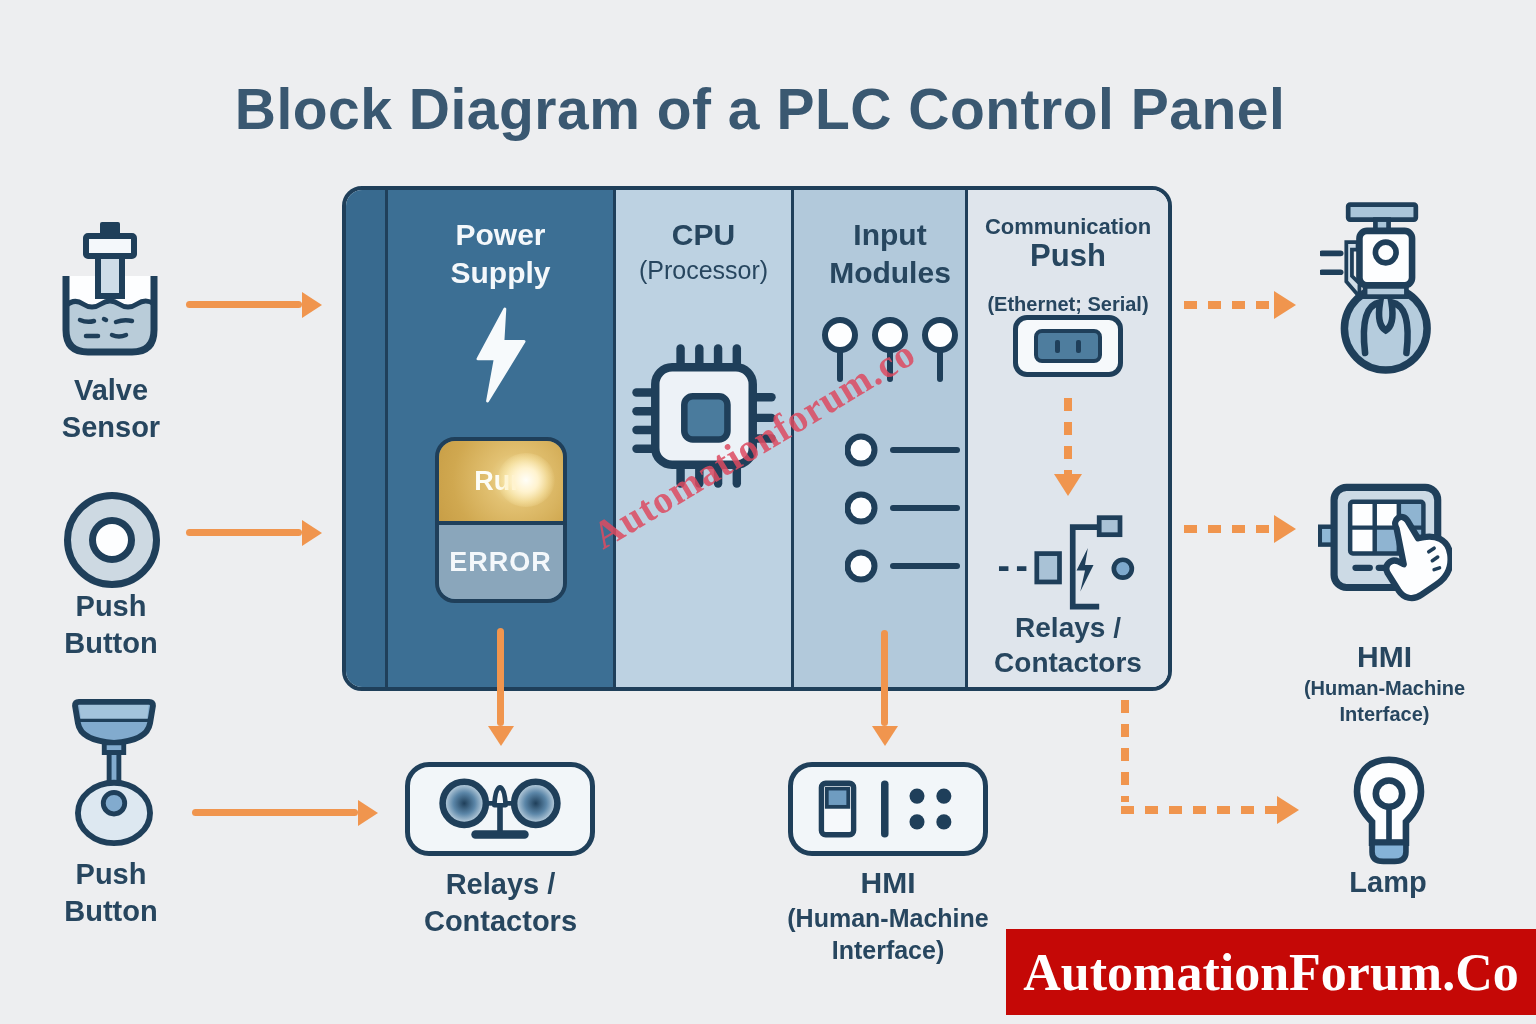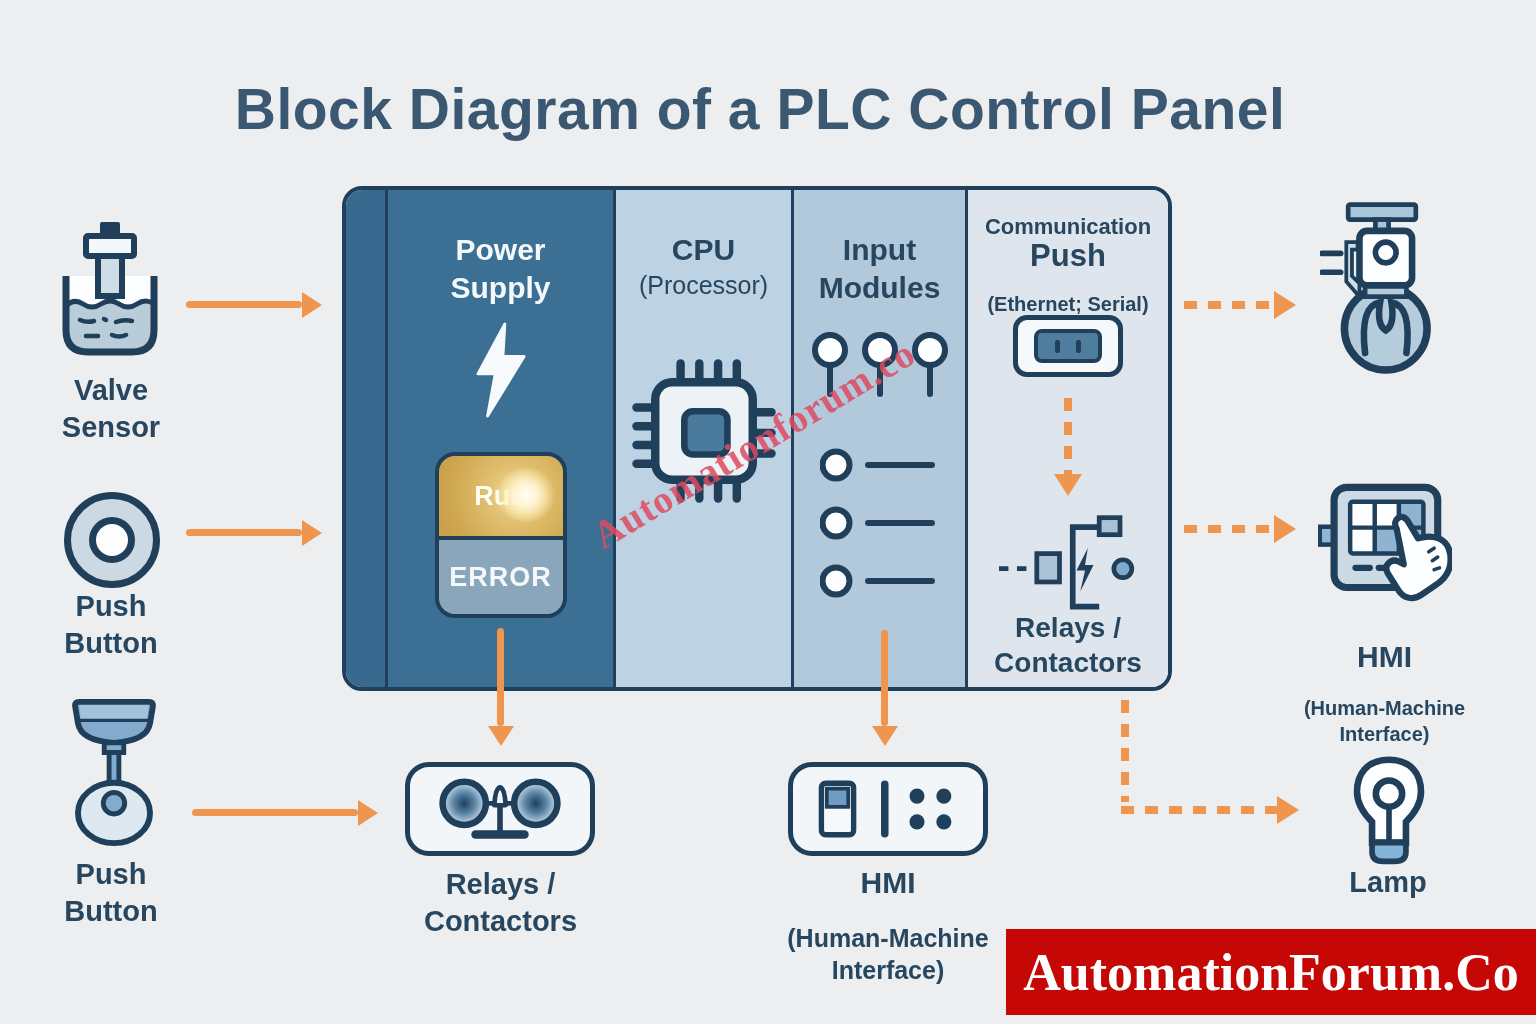--- a/index.html
+++ b/index.html
@@ -26,23 +26,23 @@
   
   .panel{
     position:absolute;left:342px;top:186px;width:830px;height:505px;
     border:4px solid var(--navy);border-radius:20px;overflow:hidden;
     display:flex;z-index:1;
   }
   .col{position:relative;height:100%;display:flex;flex-direction:column;align-items:center;text-align:center;}
   .col-stripe{width:42px;background:var(--stripe-col);border-right:3px solid var(--navy);}
   .col-power{width:228px;background:var(--dark-col);border-right:3px solid var(--navy);}
   .col-cpu{width:178px;background:var(--cpu-col);border-right:3px solid var(--navy);}
-  .col-input{width:174px;background:var(--input-col);border-right:3px solid var(--navy);}
+  .col-input{width:174px;background:var(--input-col);border-right:3px solid var(--navy);align-items:flex-end;}
   .col-comm{flex:1;background:var(--comm-col);}
-  .col-title{margin-top:41px;font-size:30px;font-weight:bold;color:var(--text);line-height:1.25;}
+  .col-title{margin-top:26px;font-size:30px;font-weight:bold;color:var(--text);line-height:1.25;}
   .col-title.light{color:#f4f8fb;width:160px;}
   .w150{width:150px;}
   .cpu-sub{font-size:25px;font-weight:normal;color:var(--text);margin-top:2px;}
   .comm-t1{margin-top:24px;font-size:22px;font-weight:700;color:var(--text);}
   .comm-t2{font-size:31px;font-weight:800;color:var(--text);line-height:1.05;}
   .comm-t3{font-size:20px;font-weight:700;color:var(--text);margin-top:20px;}
   .bolt{margin-top:16px;}
   .badge{
     margin-top:34px;width:132px;border:4px solid var(--navy);border-radius:20px;
     overflow:hidden;
@@ -96,21 +96,21 @@
     background:repeating-linear-gradient(180deg, var(--orange) 0 13px, transparent 13px 24px);}
   .dash-v.arrow::after{content:"";position:absolute;top:100%;left:50%;transform:translateX(-50%);
     border-top:22px solid var(--orange);border-left:14px solid transparent;border-right:14px solid transparent;}
   
   .dev-icon{position:absolute;z-index:2;}
   .dev-label{
     position:absolute;text-align:center;font-weight:bold;color:var(--text);
     font-size:29px;line-height:1.28;z-index:2;
   }
   .dev-label .big{display:block;font-size:30px;font-weight:bold;}
-  .dev-label .sub{display:block;font-size:25px;font-weight:600;margin-top:20px;}
+  .dev-label .sub{display:block;font-size:25px;font-weight:600;}
   .dev-label .sub.small{font-size:20px;}
   .donut{
     position:absolute;left:64px;top:492px;width:96px;height:96px;border-radius:50%;
     background:#cdd9e2;border:7px solid var(--navy);
     display:flex;align-items:center;justify-content:center;z-index:2;
   }
   .donut-inner{width:46px;height:46px;border-radius:50%;background:#fdfeff;border:7px solid var(--navy);}
   .device-box{
     position:absolute;background:var(--boxfill);border:5px solid var(--navy);border-radius:24px;
     display:flex;align-items:center;justify-content:center;z-index:2;

